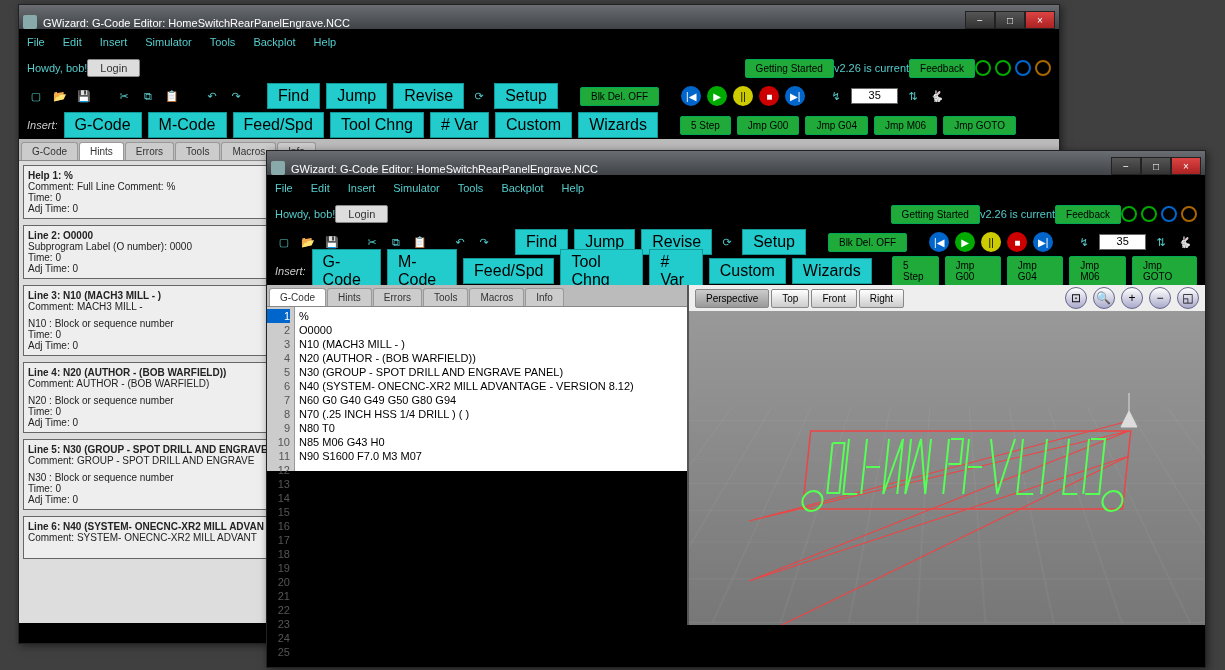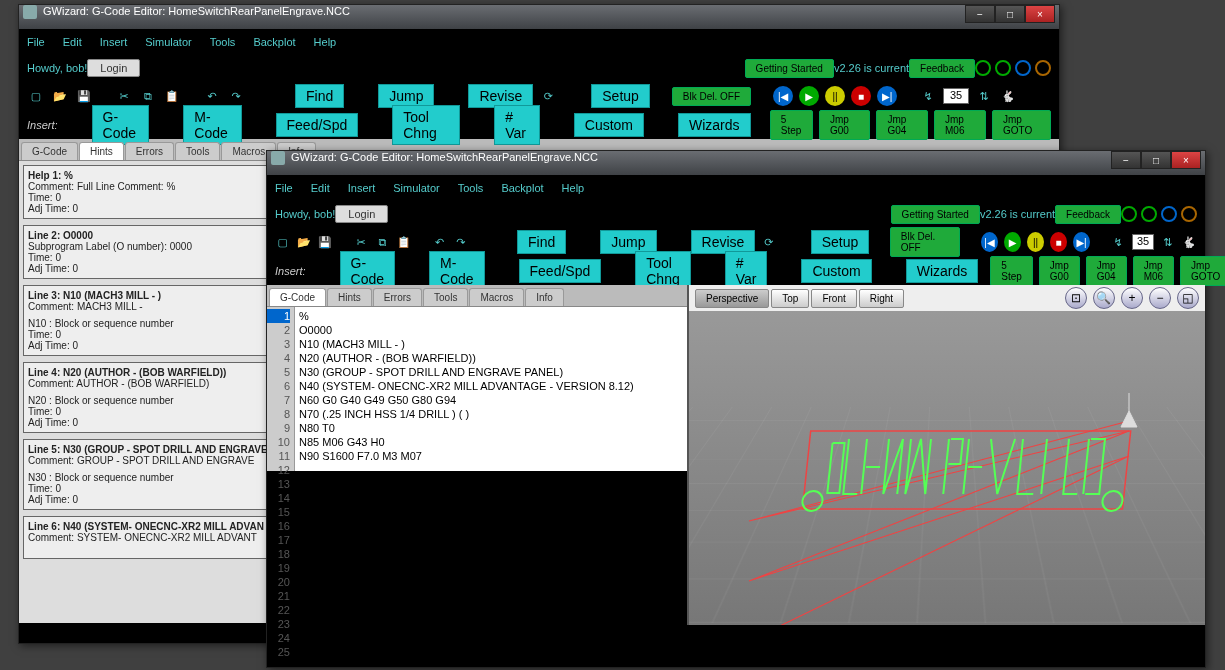--- a/index.html
+++ b/index.html
@@ -1,40 +1,40 @@
 <!DOCTYPE html>
 <html><head>
 <meta charset="utf-8">
 <style>
 * { margin:0; padding:0; box-sizing:border-box; font-family:Tahoma,Arial,sans-serif; font-size:11px; }
 body { background:#404040; width:1225px; height:670px; position:relative; overflow:hidden; }
 .window { position:absolute; border:1px solid #222; background:#000; box-shadow:2px 2px 8px rgba(0,0,0,.5); }
-.titlebar { height:24px; background:linear-gradient(#6a6d72,#3f4246); display:flex; align-items:flex-start; padding:0 4px; gap:6px; color:#fff; }
+.titlebar { height:24px; background:linear-gradient(#6a6d72,#3f4246); display:flex; align-items:flex-end; padding:0 4px; gap:6px; color:#fff; }
 .titlebar .appicon { width:14px; height:14px; background:#8aa; border-radius:2px; }
 .titlebar-text { flex:1; white-space:nowrap; overflow:hidden; text-overflow:ellipsis; font-size:11px; }
 .winbuttons { display:flex; gap:0; }
 .winbtn { width:30px; height:18px; background:linear-gradient(#555,#333); border:1px solid #222; color:#fff; font-size:10px; display:flex; align-items:center; justify-content:center; cursor:pointer; }
 .winbtn.close { background:linear-gradient(#d44,#a22); }
 .menubar { height:26px; background:#000; display:flex; align-items:center; padding:0 8px; gap:18px; color:#5cc; }
 .menubar span { cursor:pointer; }
 .statusrow { height:26px; background:#000; display:flex; align-items:center; padding:0 8px; color:#5cc; }
 .login-btn { background:#ddd; color:#333; padding:2px 12px; border:1px solid #888; border-radius:2px; cursor:pointer; }
 .spacer { flex:1; }
 .gbtn { background:#1faa3a; color:#000; padding:3px 10px; border:1px solid #0a5; border-radius:2px; cursor:pointer; font-size:10px; }
-.cbtn { background:#2cc; color:#000; padding:3px 10px; border:1px solid #199; cursor:pointer; font-size:14px;margin-left:28px; }
+.cbtn { background:#2cc; color:#000; padding:3px 10px; border:1px solid #199; cursor:pointer; font-size:16px; }
 .toolbar { height:30px; background:#000; display:flex; align-items:center; padding:0 8px; gap:6px; color:#eee; }
 .toolbar2 { height:28px; background:#000; display:flex; align-items:center; padding:0 8px; gap:6px; color:#eee; }
 .tico { width:18px; height:18px; display:flex; align-items:center; justify-content:center; cursor:pointer; color:#5cc; }
 .divv { width:10px; }
 .circ { width:20px; height:20px; border-radius:50%; display:flex; align-items:center; justify-content:center; color:#fff; cursor:pointer; font-size:10px; }
 .circ.blue { background:#06c; }
 .circ.green2 { background:#0a0; }
 .circ.yel { background:#cc0; color:#000; }
 .circ.red { background:#c00; }
-.rate { width:26px; height:16px; background:#fff; color:#000; text-align:center; border:1px solid #666; }
+.rate { width:47px; height:16px; background:#fff; color:#000; text-align:center; border:1px solid #666; }
 .tabs { height:22px; background:#bbb; display:flex; align-items:flex-end; padding:0 2px; gap:1px; border-bottom:1px solid #888; }
 .tab { padding:3px 10px; background:#ccc; border:1px solid #999; border-bottom:none; border-radius:3px 3px 0 0; cursor:pointer; font-size:10px; color:#333; }
 .tab.active { background:#fff; }
 .hints { height:calc(100% - 176px); background:#ddd; overflow:auto; padding:4px; }
 .hint-box { border:1px solid #666; background:#eee; padding:4px; margin-bottom:6px; color:#222; font-size:10px; }
 .hint-box b { font-size:10px; }
 .sep { height:6px; }
 
 .codepane { height:calc(100% - 176px); display:flex; }
 .gutter { width:28px; background:#ccc; color:#555; text-align:right; padding:2px 4px 2px 0; font-family:monospace; font-size:11px; line-height:14px; border-right:1px solid #999; }

